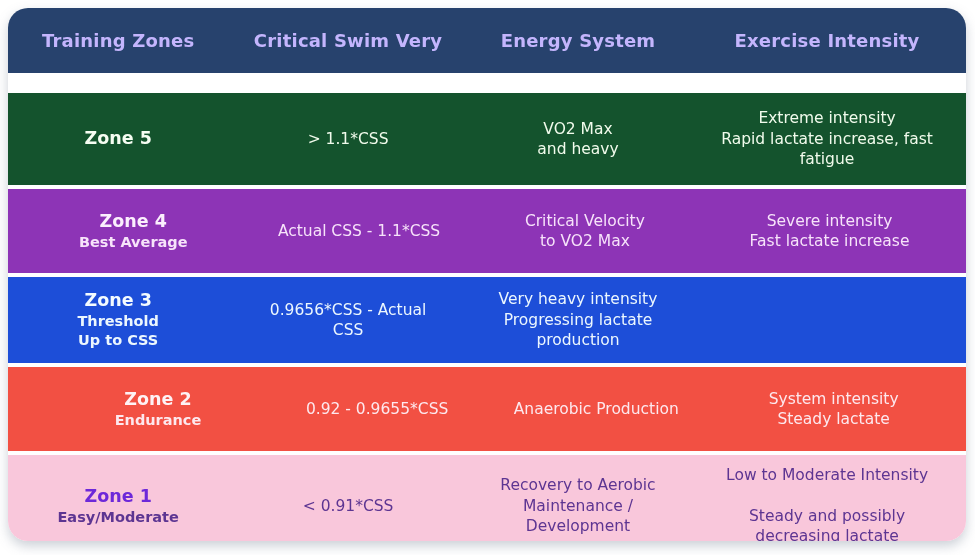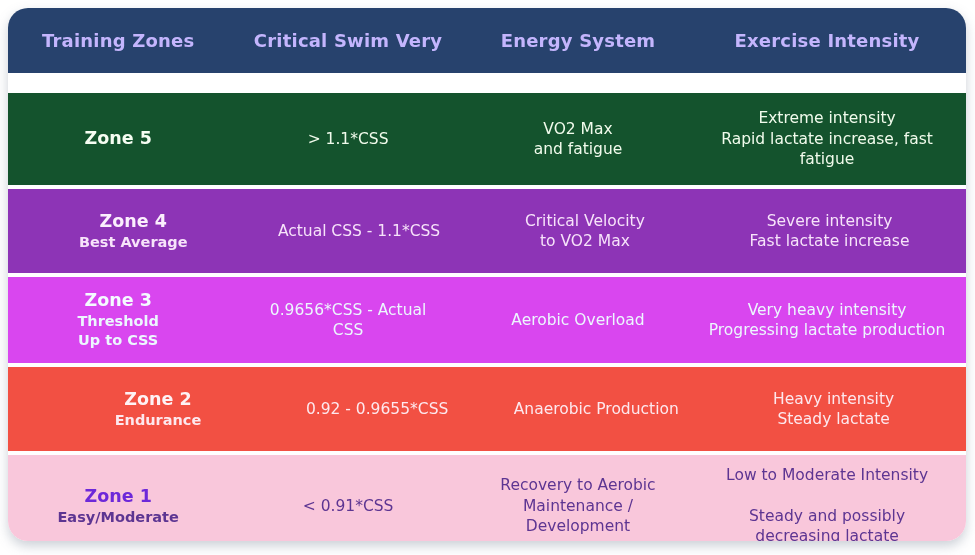--- a/index.html
+++ b/index.html
@@ -72,58 +72,57 @@
     <div class="cell header-cell">Energy System</div>
     <div class="cell header-cell">Exercise Intensity</div>
   </div>
 
   <div class="row row-z5" style="background: #14532d; color: rgb(241, 251, 236); margin-top: 16px;">
     <div class="cell">
       <div class="zone-title" style="color: rgb(246, 253, 242);">Zone 5</div>
     </div>
     <div class="cell">&gt; 1.1*CSS</div>
     <div class="cell">VO2 Max
-and fatigue</div>
+and heavy</div>
     <div class="cell">Extreme intensity
 Rapid lactate increase, fast fatigue</div>
   </div>
 
   <div class="row row-z4" style="background: rgb(141, 52, 182); color: rgb(247, 227, 250);">
     <div class="cell">
       <div class="zone-title" style="color: rgb(251, 239, 253);">Zone 4</div>
       <div class="zone-subtitle">Best Average</div>
     </div>
     <div class="cell">Actual CSS - 1.1*CSS</div>
     <div class="cell">Critical Velocity
 to VO2 Max</div>
     <div class="cell">Severe intensity
 Fast lactate increase</div>
   </div>
 
-  <div class="row row-z3" style="background: #d946ef; color: rgb(236, 247, 254);">
+  <div class="row row-z3" style="background: #1d4ed8; color: rgb(236, 247, 254);">
     <div class="cell">
       <div class="zone-title" style="color: rgb(244, 251, 255);">Zone 3</div>
       <div class="zone-subtitle">Threshold
 Up to CSS</div>
     </div>
     <div class="cell">0.9656*CSS - Actual
 CSS</div>
-    <div class="cell">Aerobic Overload</div>
     <div class="cell">Very heavy intensity
 Progressing lactate production</div>
   </div>
 
   <div class="row row-z2" style="background: rgb(242, 80, 67); color: rgb(253, 232, 238); padding-left: 45px;">
     <div class="cell">
       <div class="zone-title" style="color: rgb(254, 242, 245);">Zone 2</div>
       <div class="zone-subtitle">Endurance</div>
     </div>
     <div class="cell">0.92 - 0.9655*CSS</div>
     <div class="cell">Anaerobic Production</div>
-    <div class="cell">Heavy intensity
+    <div class="cell">System intensity
 Steady lactate</div>
   </div>
 
   <div class="row row-z1" style="background: rgb(249, 199, 219); color: rgb(93, 53, 146);">
     <div class="cell">
       <div class="zone-title" style="color: #6d28d9;">Zone 1</div>
       <div class="zone-subtitle">Easy/Moderate</div>
     </div>
     <div class="cell">&lt; 0.91*CSS</div>
     <div class="cell">Recovery to Aerobic

